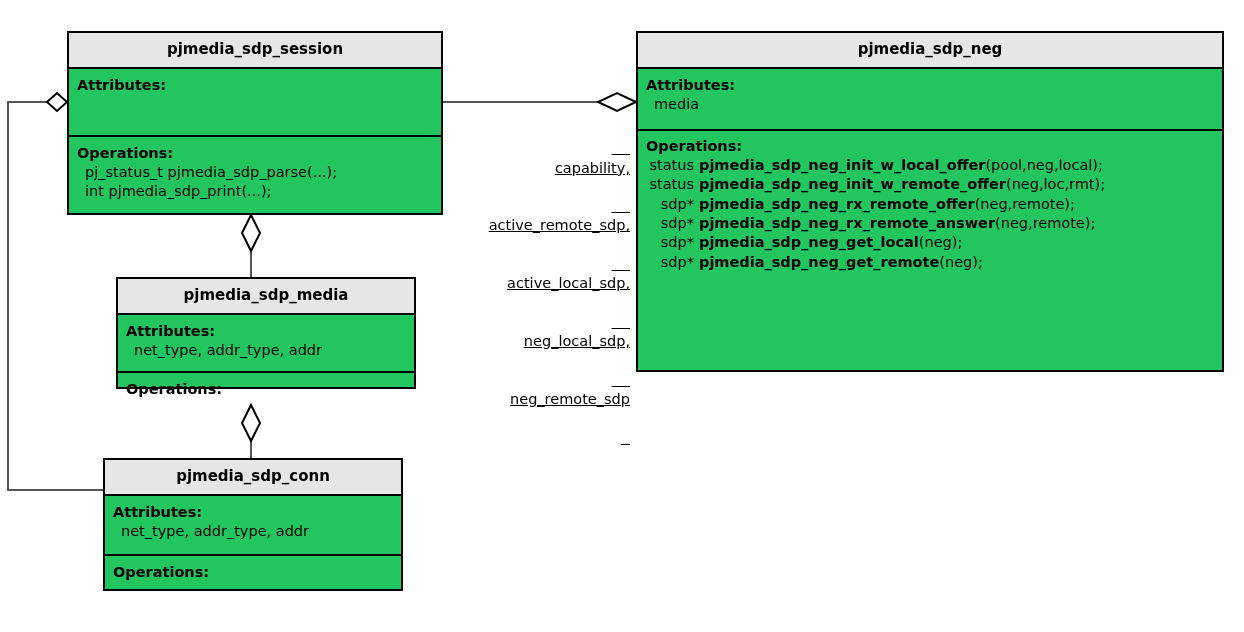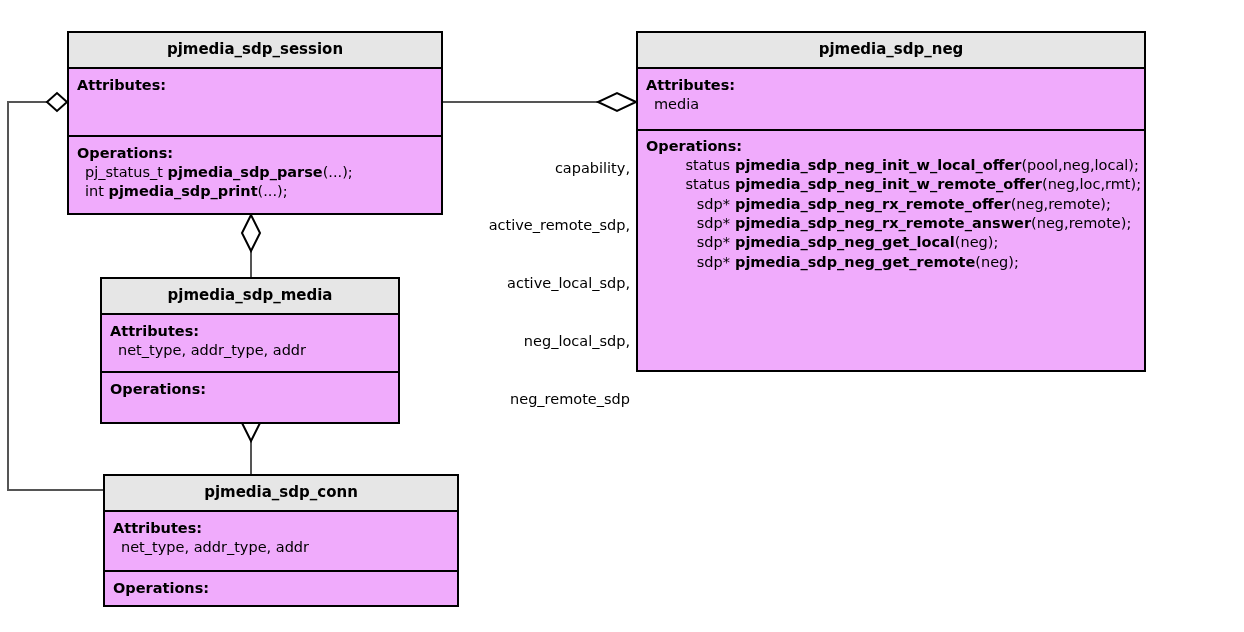--- a/index.html
+++ b/index.html
@@ -14,21 +14,21 @@
     background: #ffffff;
     font-family: "DejaVu Sans", "Liberation Sans", sans-serif;
     overflow: hidden;
   }
 
   
   .uml-class {
     position: absolute;
     box-sizing: border-box;
     border: 2px solid #000000;
-    background: #f0abfc;
+    background: #22c55e;
   }
   .uml-title {
     box-sizing: border-box;
     background: #e6e6e6;
     border-bottom: 2px solid #000000;
     text-align: center;
     font-weight: bold;
     font-size: 15px;
     color: #000000;
     line-height: 1;
@@ -46,29 +46,28 @@
   }
   .compartment-label {
     font-weight: bold;
     display: block;
   }
   .member-line {
     display: block;
     white-space: pre;
     padding-left: 8px;
   }
-  .member-line b { font-weight: bold; }
+  .member-line b { font-weight: normal; }
 
   
   .op-line {
     display: block;
     white-space: pre;
     font-size: 14.5px;
     line-height: 1.33;
-    margin-left: 36px;
   }
   .ret {
     display: inline-block;
     width: 48px;
     text-align: right;
     padding-right: 5px;
   }
 
   
   .assoc-label {
@@ -118,47 +117,47 @@
       <span class="compartment-label">Attributes:</span>
     </div>
 
     <div class="uml-compartment">
       <span class="compartment-label">Operations:</span>
       <span class="member-line"><span>pj_status_t </span><b>pjmedia_sdp_parse</b><span>(...);</span></span>
       <span class="member-line"><span>int </span><b>pjmedia_sdp_print</b><span>(...);</span></span>
     </div>
   </div>
 
-  <div class="uml-class" style="left:100px; top:277px; width:300px; height:147px;">
+  <div class="uml-class" style="left:116px; top:277px; width:300px; height:112px;">
     <div class="uml-title">pjmedia_sdp_media</div>
 
     <div class="uml-compartment divider" style="height:58px;">
       <span class="compartment-label">Attributes:</span>
       <span class="member-line">net_type, addr_type, addr</span>
     </div>
 
     <div class="uml-compartment">
       <span class="compartment-label">Operations:</span>
     </div>
   </div>
 
-  <div class="uml-class" style="left:103px; top:474px; width:356px; height:133px;">
+  <div class="uml-class" style="left:103px; top:458px; width:300px; height:133px;">
     <div class="uml-title">pjmedia_sdp_conn</div>
 
     <div class="uml-compartment divider" style="height:60px;">
       <span class="compartment-label">Attributes:</span>
       <span class="member-line">net_type, addr_type, addr</span>
     </div>
 
     <div class="uml-compartment">
       <span class="compartment-label">Operations:</span>
     </div>
   </div>
 
-  <div class="uml-class" style="left:636px; top:31px; width:510px; height:341px;">
+  <div class="uml-class" style="left:636px; top:31px; width:588px; height:341px;">
     <div class="uml-title">pjmedia_sdp_neg</div>
 
     <div class="uml-compartment divider" style="height:62px;">
       <span class="compartment-label">Attributes:</span>
       <span class="member-line">media</span>
     </div>
 
     <div class="uml-compartment" style="padding-top:6px;">
       <span class="compartment-label">Operations:</span>
 
@@ -172,21 +171,21 @@
       <span class="op-line"><span class="ret">sdp*</span><b>pjmedia_sdp_neg_rx_remote_offer</b><span>(neg,remote);</span></span>
 
       <span class="op-line"><span class="ret">sdp*</span><b>pjmedia_sdp_neg_rx_remote_answer</b><span>(neg,remote);</span></span>
 
       <span class="op-line"><span class="ret">sdp*</span><b>pjmedia_sdp_neg_get_local</b><span>(neg);</span></span>
 
       <span class="op-line"><span class="ret">sdp*</span><b>pjmedia_sdp_neg_get_remote</b><span>(neg);</span></span>
     </div>
   </div>
 
-  <div class="assoc-label" style="left:440px; top:120px; width:190px;">
+  <div class="assoc-label" style="left:440px; top:120px; width:190px;text-decoration:underline;">
     <span>capability,</span>
     <span>active_remote_sdp,</span>
     <span>active_local_sdp,</span>
     <span>neg_local_sdp,</span>
     <span>neg_remote_sdp</span>
   </div>
 
 </div>
 
 </body></html>

